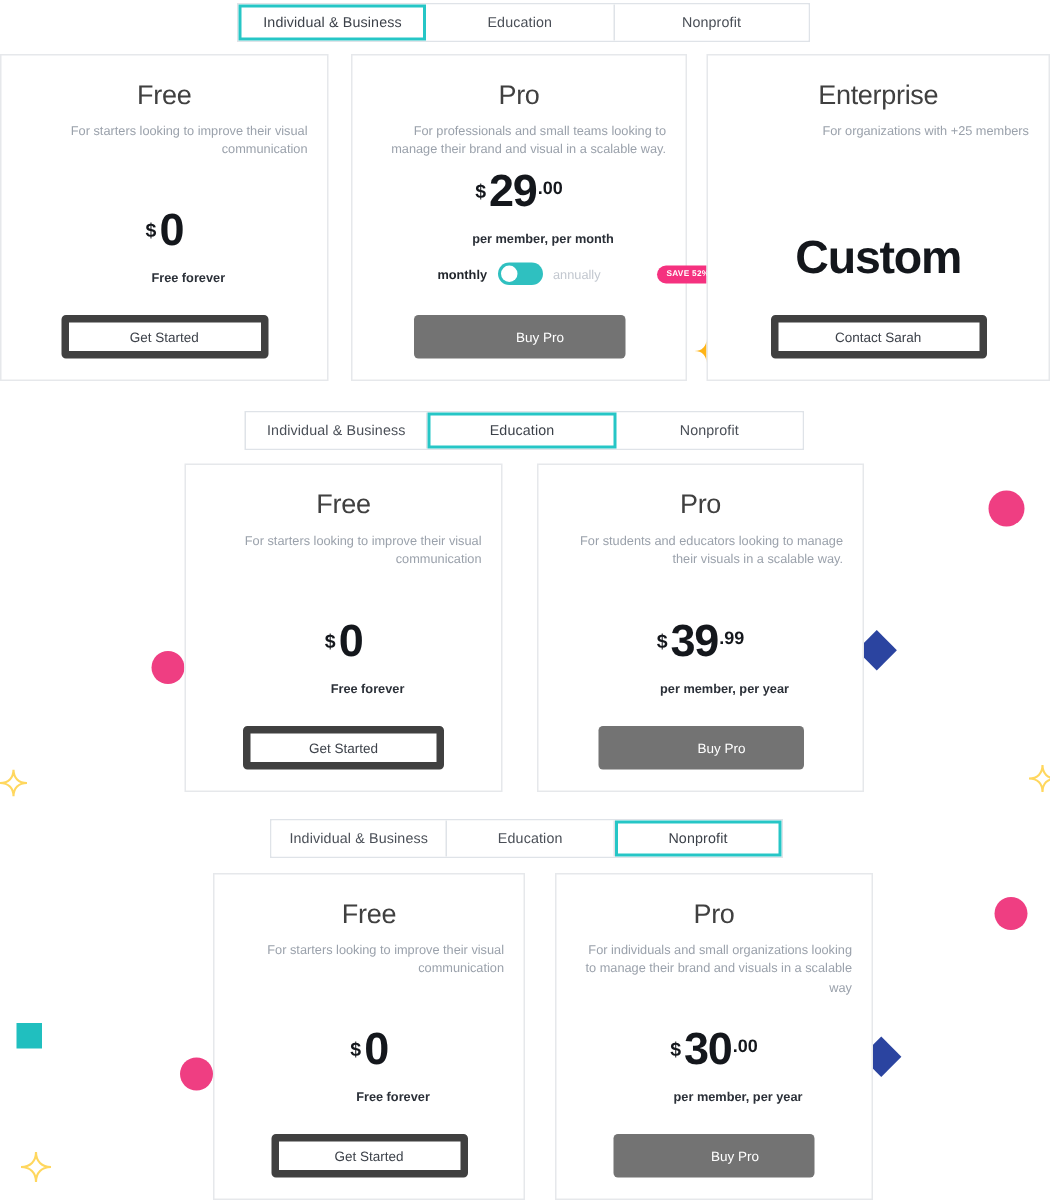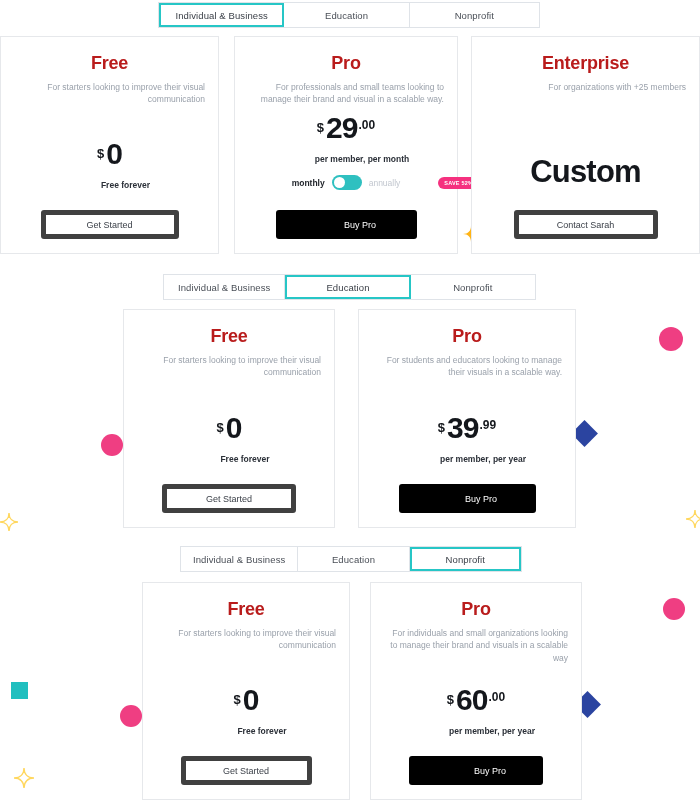--- a/index.html
+++ b/index.html
@@ -45,22 +45,22 @@
   .card {
     background: #ffffff;
     border: 1px solid #e6e8eb;
     display: flex;
     flex-direction: column;
     align-items: center;
     position: relative;
   }
   .card-title {
     font-size: 18px;
-    font-weight: bold;
-    color: #b91c1c;
+    font-weight: normal;
+    color: #404040;
     letter-spacing: -.2px;
     text-align: center;
   }
   .card-desc {
     font-size: 8.5px;
     color: #9aa1ab;
     text-align: right;
     line-height: 1.45;
   }
   .price-row {
@@ -84,21 +84,21 @@
     font-size: 9px;
     border-radius: 3px;
     white-space: nowrap;
   }
   .btn-outline {
     background: #ffffff;
     border: 5px solid #404040;
     color: #3c4149;
   }
   .btn-primary {
-    background: #000000;
+    background: #737373;
     color: #ffffff;
     border: none;
     padding-left: 28px;
   }
 
   
   .toggle-row { display: flex; align-items: center; justify-content: center; gap: 7px; }
   .toggle-label { font-size: 8.5px; }
   .toggle-label.on { color: #22262c; font-weight: bold; }
   .toggle-label.off { color: #c2c7cf; }
@@ -279,21 +279,21 @@
         <div class="btn btn-outline" style="margin-top: 20px; margin-bottom: 14px; width: 131px; height: 29px;">
           <span>Get Started</span>
         </div>
       </div>
       <div class="card" style="position: absolute; left: 370px; top: 582px; width: 212px; height: 218px;">
         <div class="card-title" style="margin-top: 16px;">Pro</div>
         <div class="card-desc" style="margin-top: 7px; width: 184px;">For individuals and small organizations looking to manage their brand and visuals in a scalable way</div>
         <div style="margin-top: auto; width: 100%; display: flex; flex-direction: column; align-items: center;">
           <div class="price-row">
             <span class="cur">$</span>
-            <span class="amount">60</span>
+            <span class="amount">30</span>
             <span class="cents">.00</span>
           </div>
           <div class="sub" style="margin-top: 12px;">per member, per year</div>
         </div>
         <div class="btn btn-primary" style="margin-top: 20px; margin-bottom: 14px; width: 134px; height: 29px;">
           <span>Buy Pro</span>
         </div>
       </div>
     </div>
 </div>

